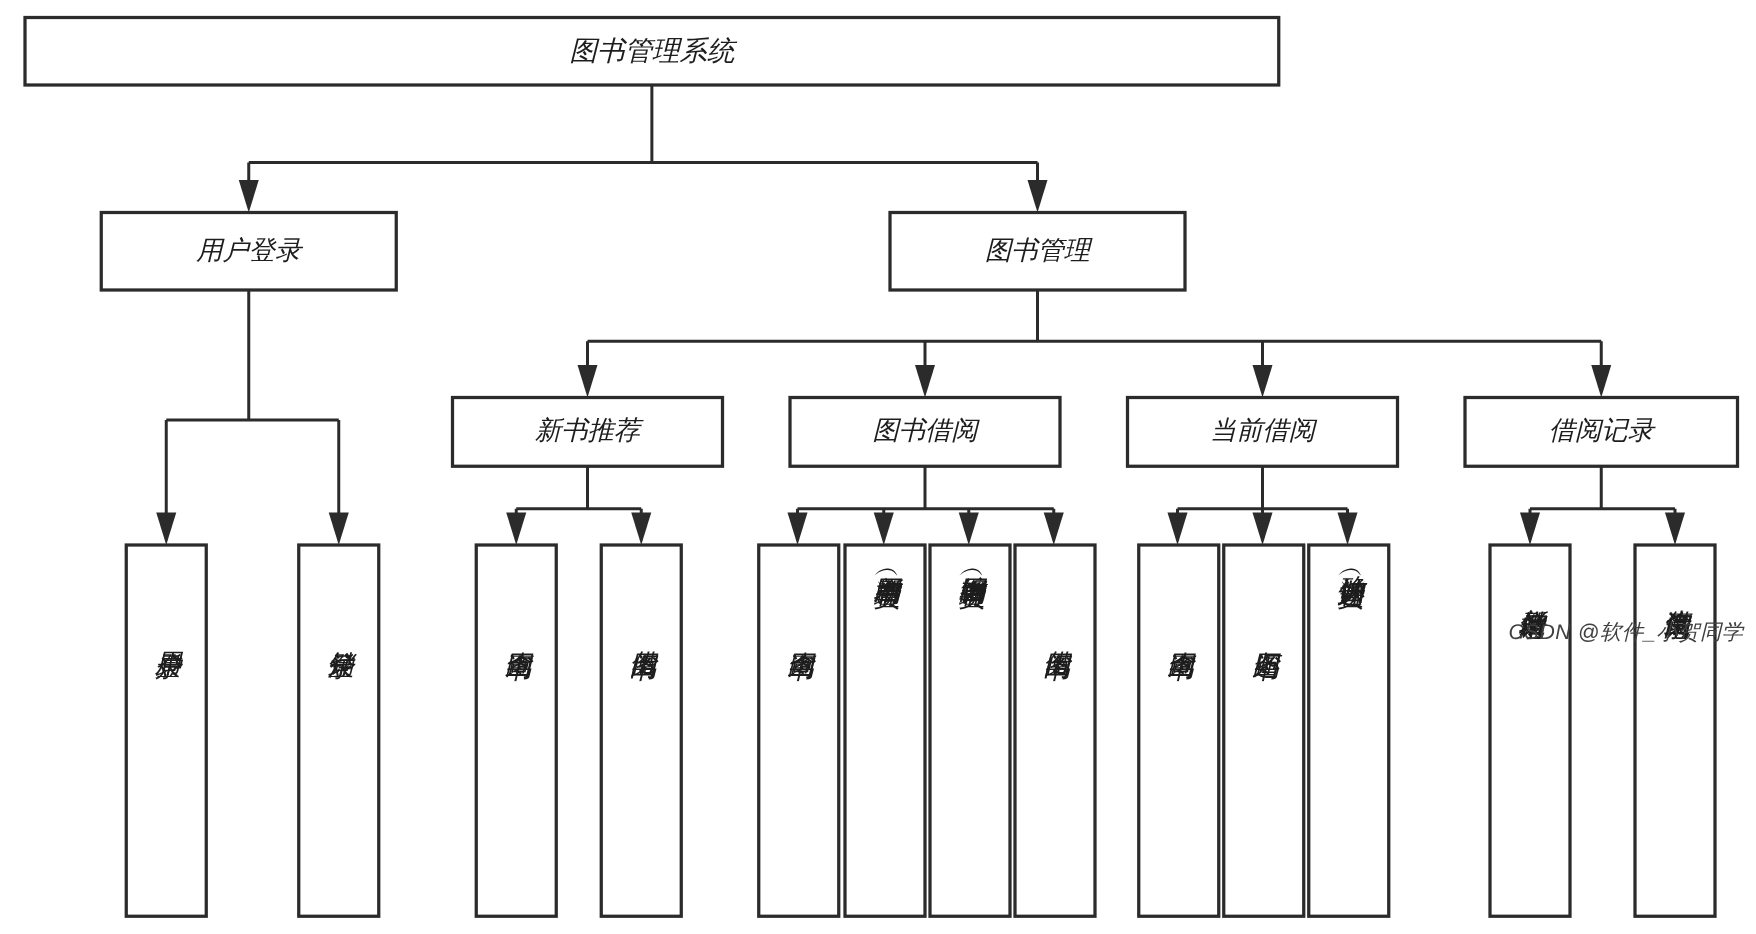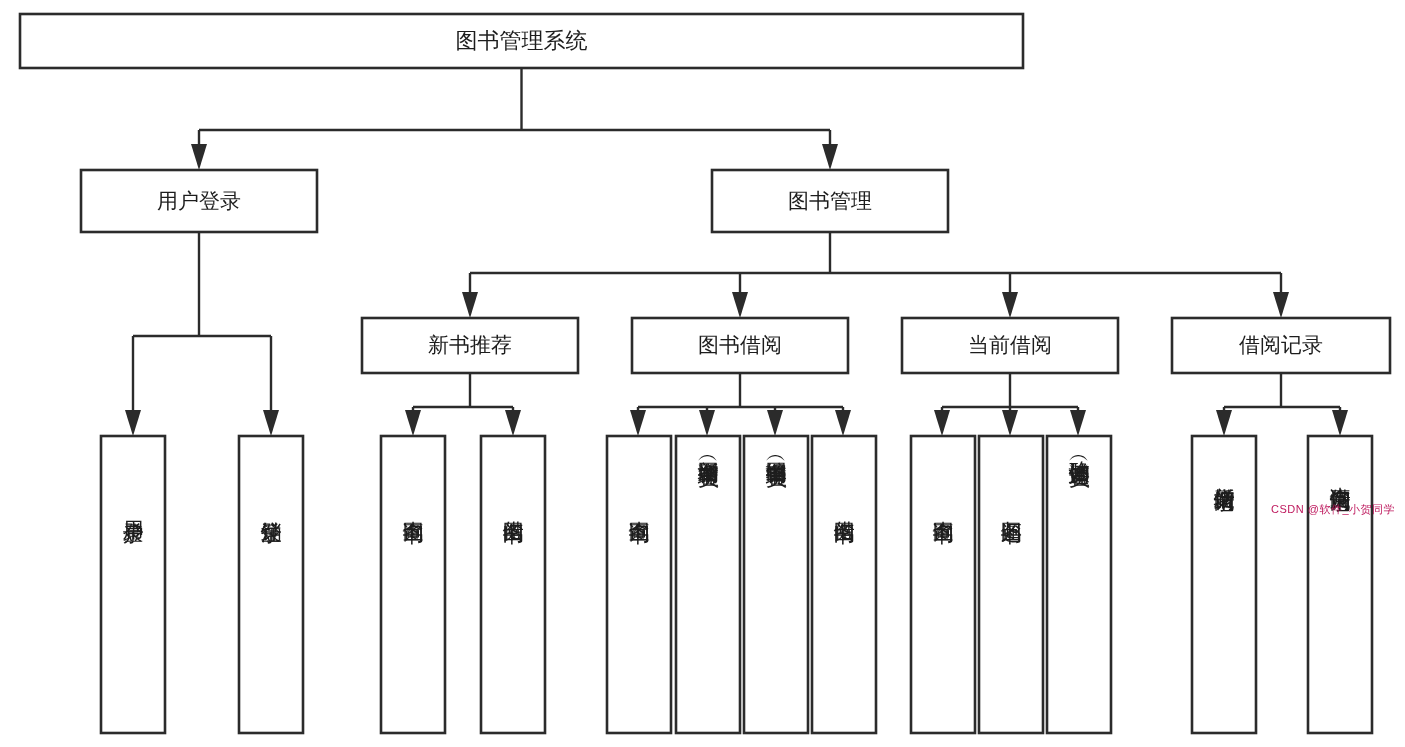--- a/index.html
+++ b/index.html
@@ -11,20 +11,21 @@
     width: 1405px;
     height: 747px;
     font-family: "Liberation Sans", "DejaVu Sans", sans-serif;
     overflow: hidden;
   }
   #diagram-root {
     position: relative;
     width: 1405px;
     height: 523px;
     background: #ffffff;
+    font-style: italic;
   }
   svg#flow {
     position: absolute;
     left: 0;
     top: 0;
     width: 1405px;
     height: 747px;
     display: block;
   }
   .node-rect {
@@ -69,22 +70,22 @@
     writing-mode: vertical-rl;
     text-orientation: upright;
     letter-spacing: 1px;
     white-space: nowrap;
   }
   .watermark {
     position: absolute;
     right: 10px;
     bottom: 6px;
     font-family: "Liberation Sans", "DejaVu Sans", sans-serif;
-    font-size: 11px;
-    color: #be185d;
+    font-size: 17px;
+    color: #404040;
     letter-spacing: 0.5px;
     white-space: nowrap;
   }
 </style>
 </head>
 <body>
 
 <div id="diagram-root">
 
   <svg id="flow" viewBox="0 0 1405 747" xmlns="http://www.w3.org/2000/svg">

